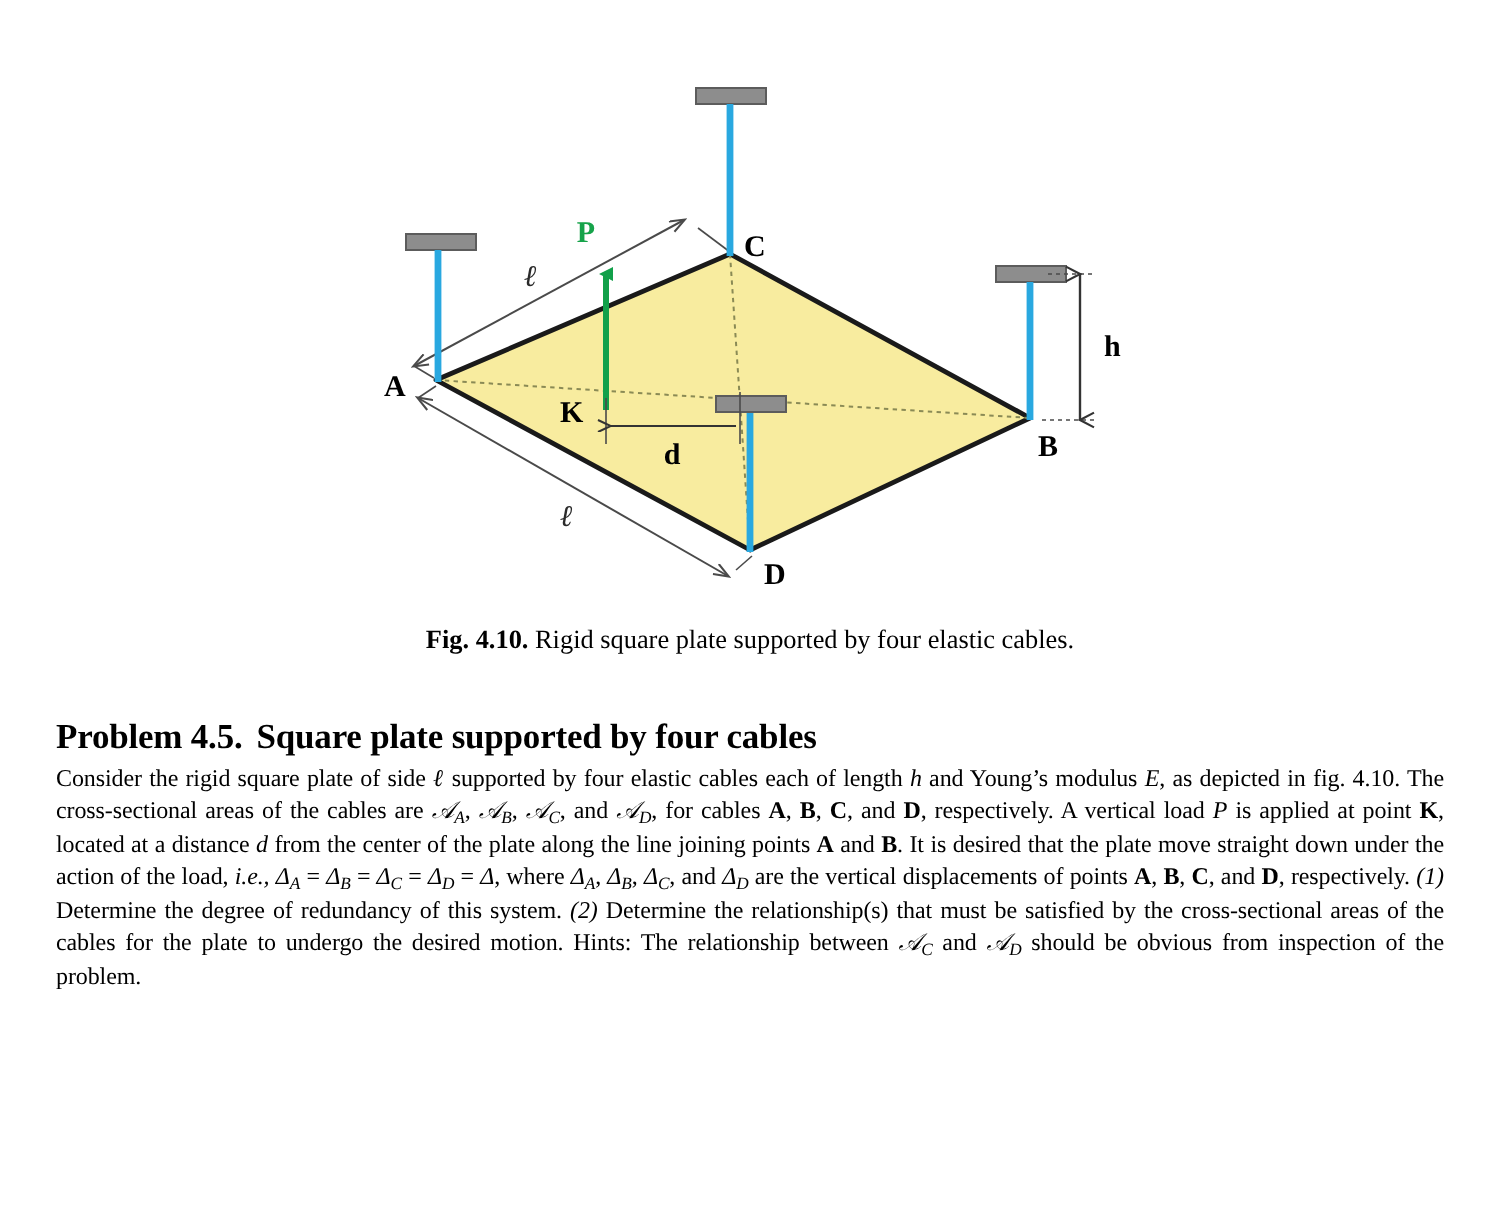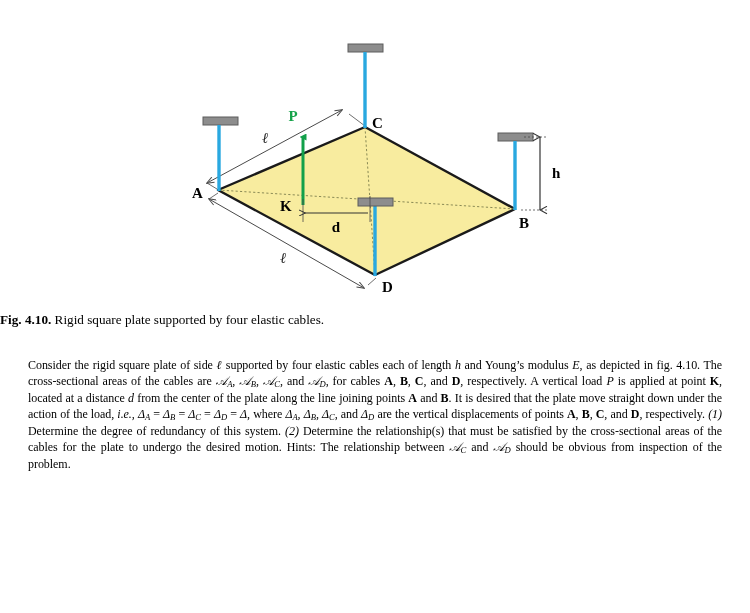--- a/index.html
+++ b/index.html
@@ -27,21 +27,21 @@
     position: absolute;
     left: 0;
     top: 0;
   }
 
   .fig-caption {
     position: absolute;
     left: 0;
     top: 312px;
     width: 750px;
-    text-align: left;
+    text-align: center;
     font-size: 13.2px;
     line-height: 1.25;
   }
   .fig-caption b { font-weight: bold; }
 
   #body-text {
     position: absolute;
     left: 28px;
     top: 358px;
     width: 694px;
@@ -175,14 +175,17 @@
     <text class="lbl" x="280" y="211">K</text>
   </svg>
 </div>
 
 <div class="fig-caption">
   <b>Fig. 4.10.</b>
   <span>Rigid square plate supported by four elastic cables.</span>
 </div>
 
 <div id="body-text">
+  <h2 class="problem-title">
+    <span class="ptitle-num">Problem 4.5.</span><span>Square plate supported by four cables</span>
+  </h2>
   <p class="para" id="problem-para"><span>Consider the rigid square plate of side </span><i>ℓ</i><span> supported by four elastic cables each of length </span><i>h</i><span> and Young’s modulus </span><i>E</i><span>, as depicted in fig. 4.10. The cross-sectional areas of the cables are </span><span class="cal">𝒜</span><span class="sub">A</span><span>, </span><span class="cal">𝒜</span><span class="sub">B</span><span>, </span><span class="cal">𝒜</span><span class="sub">C</span><span>, and </span><span class="cal">𝒜</span><span class="sub">D</span><span>, for cables </span><b>A</b><span>, </span><b>B</b><span>, </span><b>C</b><span>, and </span><b>D</b><span>, respectively. A vertical load </span><i>P</i><span> is applied at point </span><b>K</b><span>, located at a distance </span><i>d</i><span> from the center of the plate along the line joining points </span><b>A</b><span> and </span><b>B</b><span>. It is desired that the plate move straight down under the action of the load, </span><i>i.e.,</i><span> </span><i>Δ</i><span class="sub">A</span><span> = </span><i>Δ</i><span class="sub">B</span><span> = </span><i>Δ</i><span class="sub">C</span><span> = </span><i>Δ</i><span class="sub">D</span><span> = </span><i>Δ</i><span>, where </span><i>Δ</i><span class="sub">A</span><span>, </span><i>Δ</i><span class="sub">B</span><span>, </span><i>Δ</i><span class="sub">C</span><span>, and </span><i>Δ</i><span class="sub">D</span><span> are the vertical displacements of points </span><b>A</b><span>, </span><b>B</b><span>, </span><b>C</b><span>, and </span><b>D</b><span>, respectively. </span><i>(1)</i><span> Determine the degree of redundancy of this system. </span><i>(2)</i><span> Determine the relationship(s) that must be satisfied by the cross-sectional areas of the cables for the plate to undergo the desired motion. Hints: The relationship between </span><span class="cal">𝒜</span><span class="sub">C</span><span> and </span><span class="cal">𝒜</span><span class="sub">D</span><span> should be obvious from inspection of the problem.</span></p>
 </div>
 
 </body></html>

